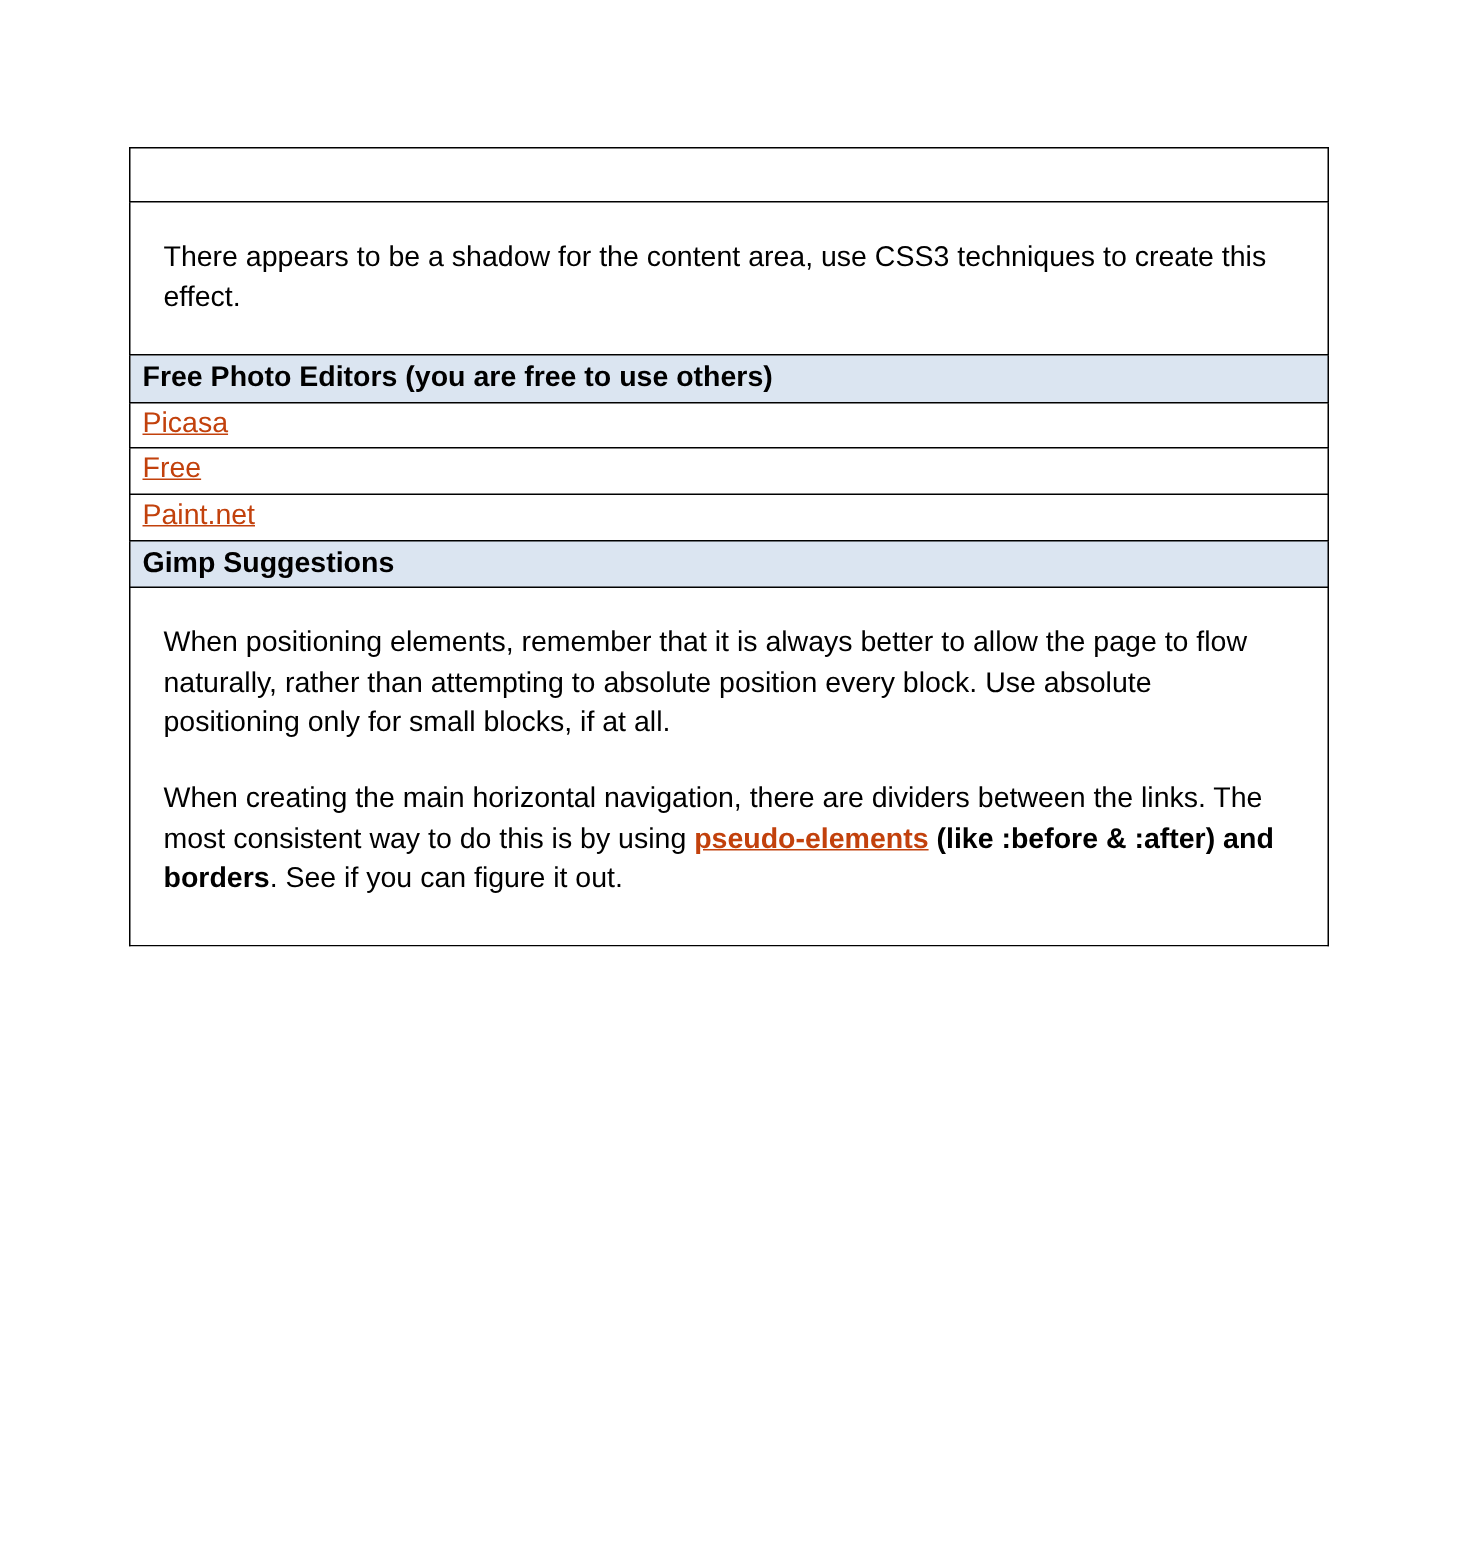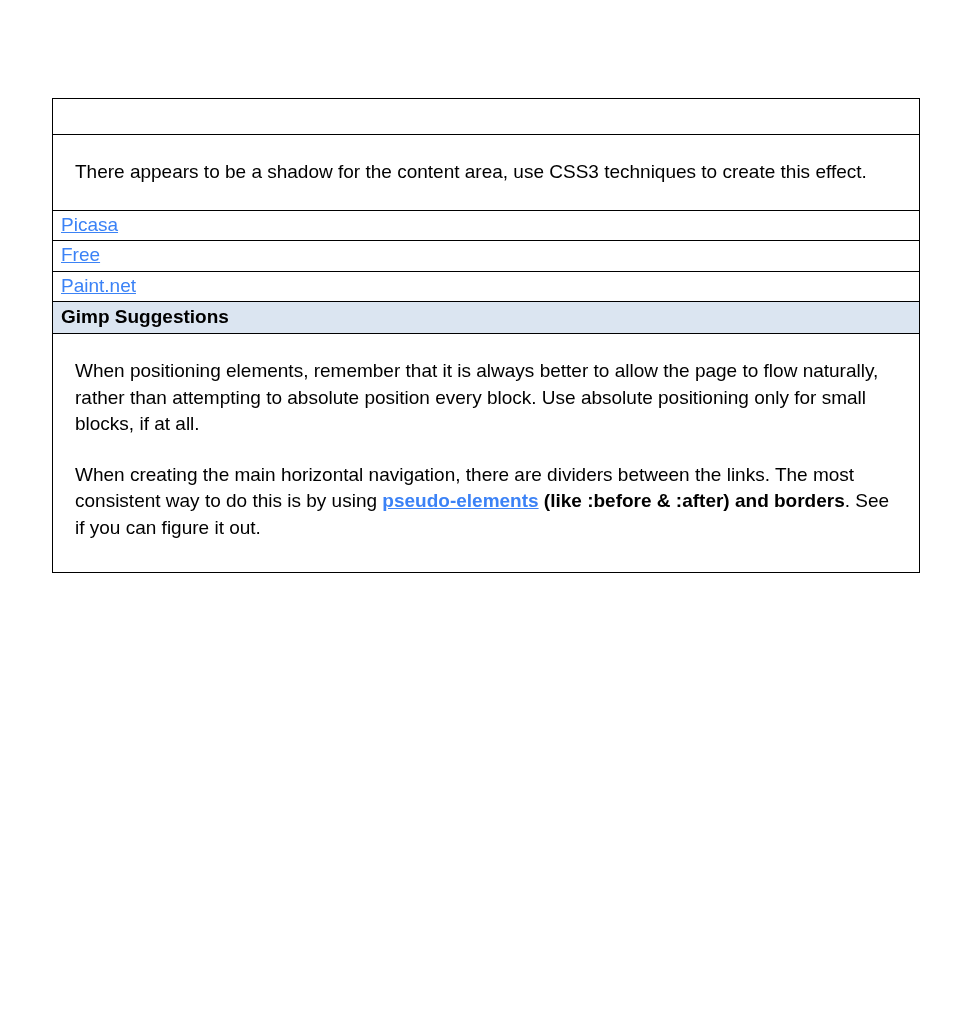--- a/index.html
+++ b/index.html
@@ -6,21 +6,21 @@
     body {
       margin: 0;
       padding: 0;
       background: #ffffff;
       font-family: Arial, Helvetica, sans-serif;
       font-size: 19px;
       color: #000000;
       line-height: 1.4;
     }
     .table-wrap {
-      width: 868px;
+      width: 800px;
       margin: 98px auto 0 auto;
       border-collapse: collapse;
     }
     .table-wrap td {
       border: 1px solid #000000;
       padding: 0;
       vertical-align: top;
     }
     .cell-inner {
       padding: 2px 8px 2px 8px;
@@ -33,21 +33,21 @@
     }
     .cell-link {
       padding: 1px 8px 2px 8px;
     }
     .header-row {
       background: #dbe5f1;
       font-weight: bold;
     }
     .empty-row { height: 36px; }
     a.link {
-      color: #3b82f6;
+      color: #c2410c;
       text-decoration: underline;
       cursor: pointer;
     }
     .bold { font-weight: bold; margin-top: 12px; }
     .sug-para {
       padding: 24px 22px 30px 22px;
     }
     .sug-para p {
       margin: 0 0 24px 0;
     }
@@ -57,20 +57,25 @@
 <body>
 
 <table class="table-wrap">
   <tbody>
     <tr>
       <td class="empty-row"></td>
     </tr>
     <tr>
       <td>
         <div class="cell-para">There appears to be a shadow for the content area, use CSS3 techniques to create this effect.</div>
+      </td>
+    </tr>
+    <tr>
+      <td class="header-row">
+        <div class="cell-inner">Free Photo Editors (you are free to use others)</div>
       </td>
     </tr>
     <tr>
       <td>
         <div class="cell-link">
           <a class="link">Picasa</a>
         </div>
       </td>
     </tr>
     <tr>

